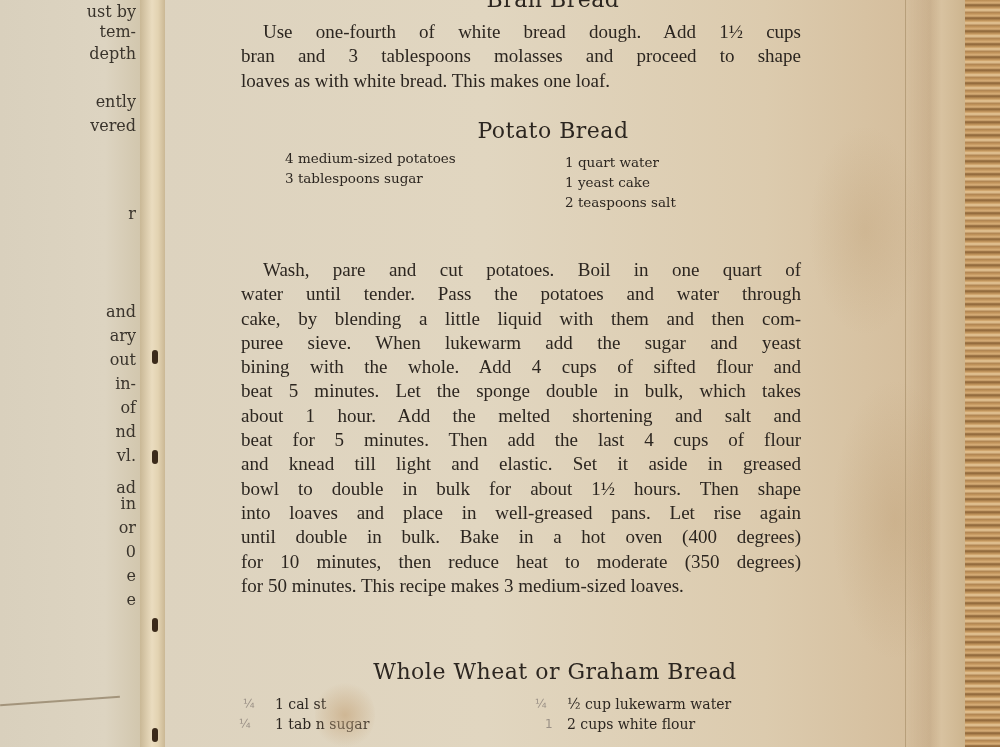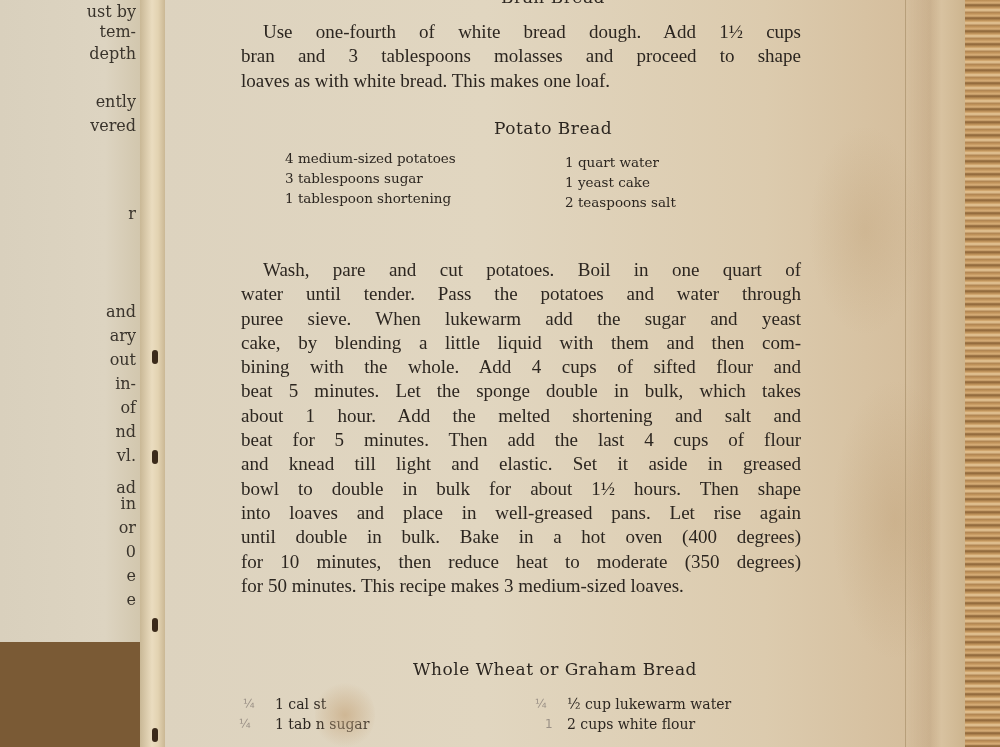--- a/index.html
+++ b/index.html
@@ -10,21 +10,21 @@
       font-family: "DejaVu Serif", "Liberation Serif", serif;
       color: #2f2a24;
     }
     
     .wood {
       position: absolute; right: 0; top: 0; width: 40px; height: 747px;
       background: repeating-linear-gradient(180deg, #b88a52 0px, #d9b07a 3px, #8a6236 5px, #c99c62 8px, #e6c89a 10px, #a87a46 13px);
     }
     
     .left-page {
-      position: absolute; left: 0; top: 0; width: 150px; height: 642px;
+      position: absolute; left: 0; top: 0; width: 150px; height: 747px;
       background: linear-gradient(90deg, #d9d0bd 0%, #ddd4c1 70%, #cfc3a8 100%);
       overflow: hidden;
     }
     .left-page .frag {
       position: absolute; right: 14px;
       font-size: 16px; line-height: 24px; color: #3a342c;
       text-align: right; white-space: nowrap;
     }
     .left-page .tear {
       position: absolute; left: 0; top: 700px; width: 120px; height: 2px;
@@ -48,21 +48,21 @@
         linear-gradient(90deg, #ddd3bf 0%, #e1d6c0 40%, #dccbae 75%, #d2b996 100%);
     }
     .main-page .edge {
       position: absolute; right: 0; top: 0; width: 60px; height: 747px;
       background: linear-gradient(90deg, rgba(0,0,0,0) 0%, rgba(150,115,75,.15) 40%, #d8c2a0 60%, #cdb58f 100%);
       border-left: 1px solid rgba(120,95,60,.25);
     }
     .content { position: absolute; left: 0; top: 0; width: 800px; height: 747px; }
     .title {
       position: absolute; width: 100%; text-align: center;
-      font-size: 17px; letter-spacing: .5px; color: #2c2620;
+      font-size: 22px; letter-spacing: .5px; color: #2c2620;
       font-family: "DejaVu Serif", serif;
     }
     .bran-title { top: -13px; left: -12px; }
     .para {
       position: absolute; left: 76px; width: 560px;
       font-family: "Liberation Serif", serif;
       font-size: 19px; line-height: 24.3px; color: #2c2620;
       text-align: justify;
     }
     .para .line { display: block; white-space: nowrap; text-align-last: justify; }
@@ -129,33 +129,32 @@
     <div class="para" style="top:20px;">
       <span class="line indent">Use one-fourth of white bread dough.  Add 1½ cups</span>
       <span class="line">bran and 3 tablespoons molasses and proceed to shape</span>
       <span class="line last">loaves as with white bread.  This makes one loaf.</span>
     </div>
 
     <div class="title potato-title">Potato Bread</div>
     <div class="ing" style="left:120px; top:148px;">
       <span class="row">4 medium-sized potatoes</span>
       <span class="row">3 tablespoons  sugar</span>
-      <span class="row">1 tablespoon  shortening</span>
     </div>
     <div class="ing" style="left:400px; top:152px;">
       <span class="row">1 quart  water</span>
       <span class="row">1 yeast  cake</span>
       <span class="row">2 teaspoons  salt</span>
     </div>
 
     <div class="para" style="top:258px;">
       <span class="line indent">Wash, pare and cut potatoes.  Boil in one quart of</span>
       <span class="line">water until tender.  Pass the potatoes and water through</span>
+      <span class="line">cake, by blending a little liquid with them and then com-</span>
       <span class="line">puree sieve.  When lukewarm add the sugar and yeast</span>
-      <span class="line">cake, by blending a little liquid with them and then com-</span>
       <span class="line">bining with the whole.  Add 4 cups of sifted flour and</span>
       <span class="line">beat 5 minutes.  Let the sponge double in bulk, which takes</span>
       <span class="line">about 1 hour.  Add the melted shortening and salt and</span>
       <span class="line">beat for 5 minutes.  Then add the last 4 cups of flour</span>
       <span class="line">and knead till light and elastic.  Set it aside in greased</span>
       <span class="line">bowl to double in bulk for about 1½ hours.  Then shape</span>
       <span class="line">into loaves and place in well-greased pans.  Let rise again</span>
       <span class="line">until double in bulk.  Bake in a hot oven (400 degrees)</span>
       <span class="line">for 10 minutes, then reduce heat to moderate (350 degrees)</span>
       <span class="line last">for 50 minutes.  This recipe makes 3 medium-sized loaves.</span>

